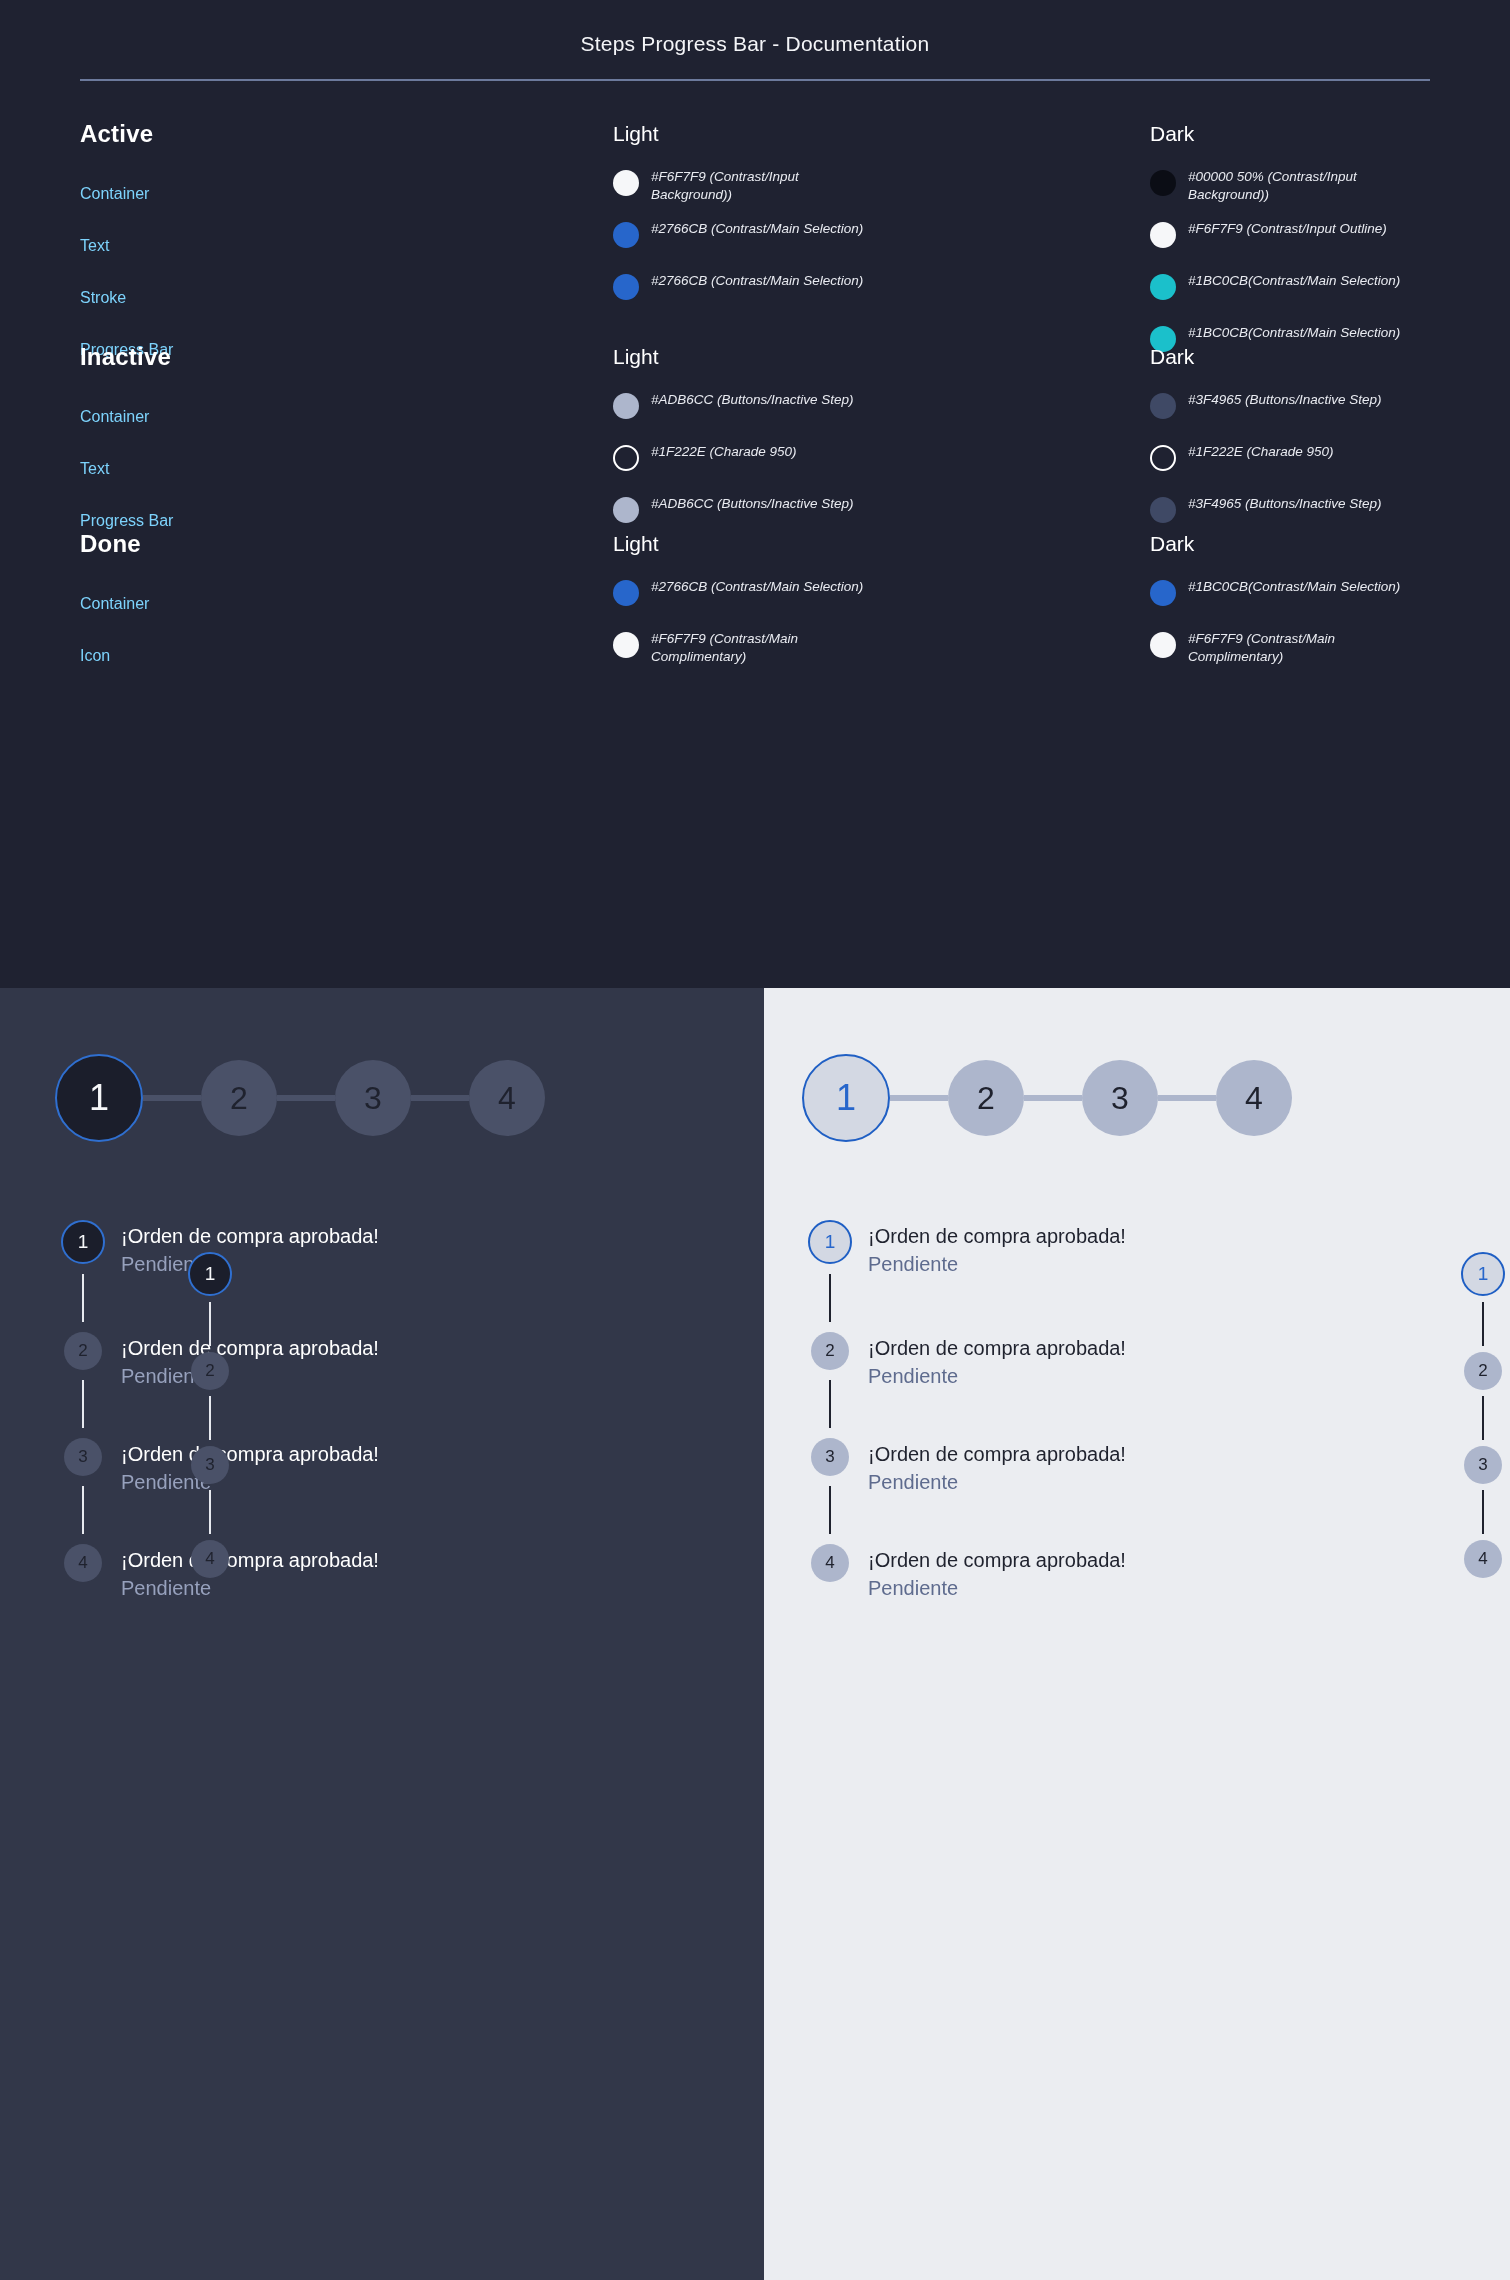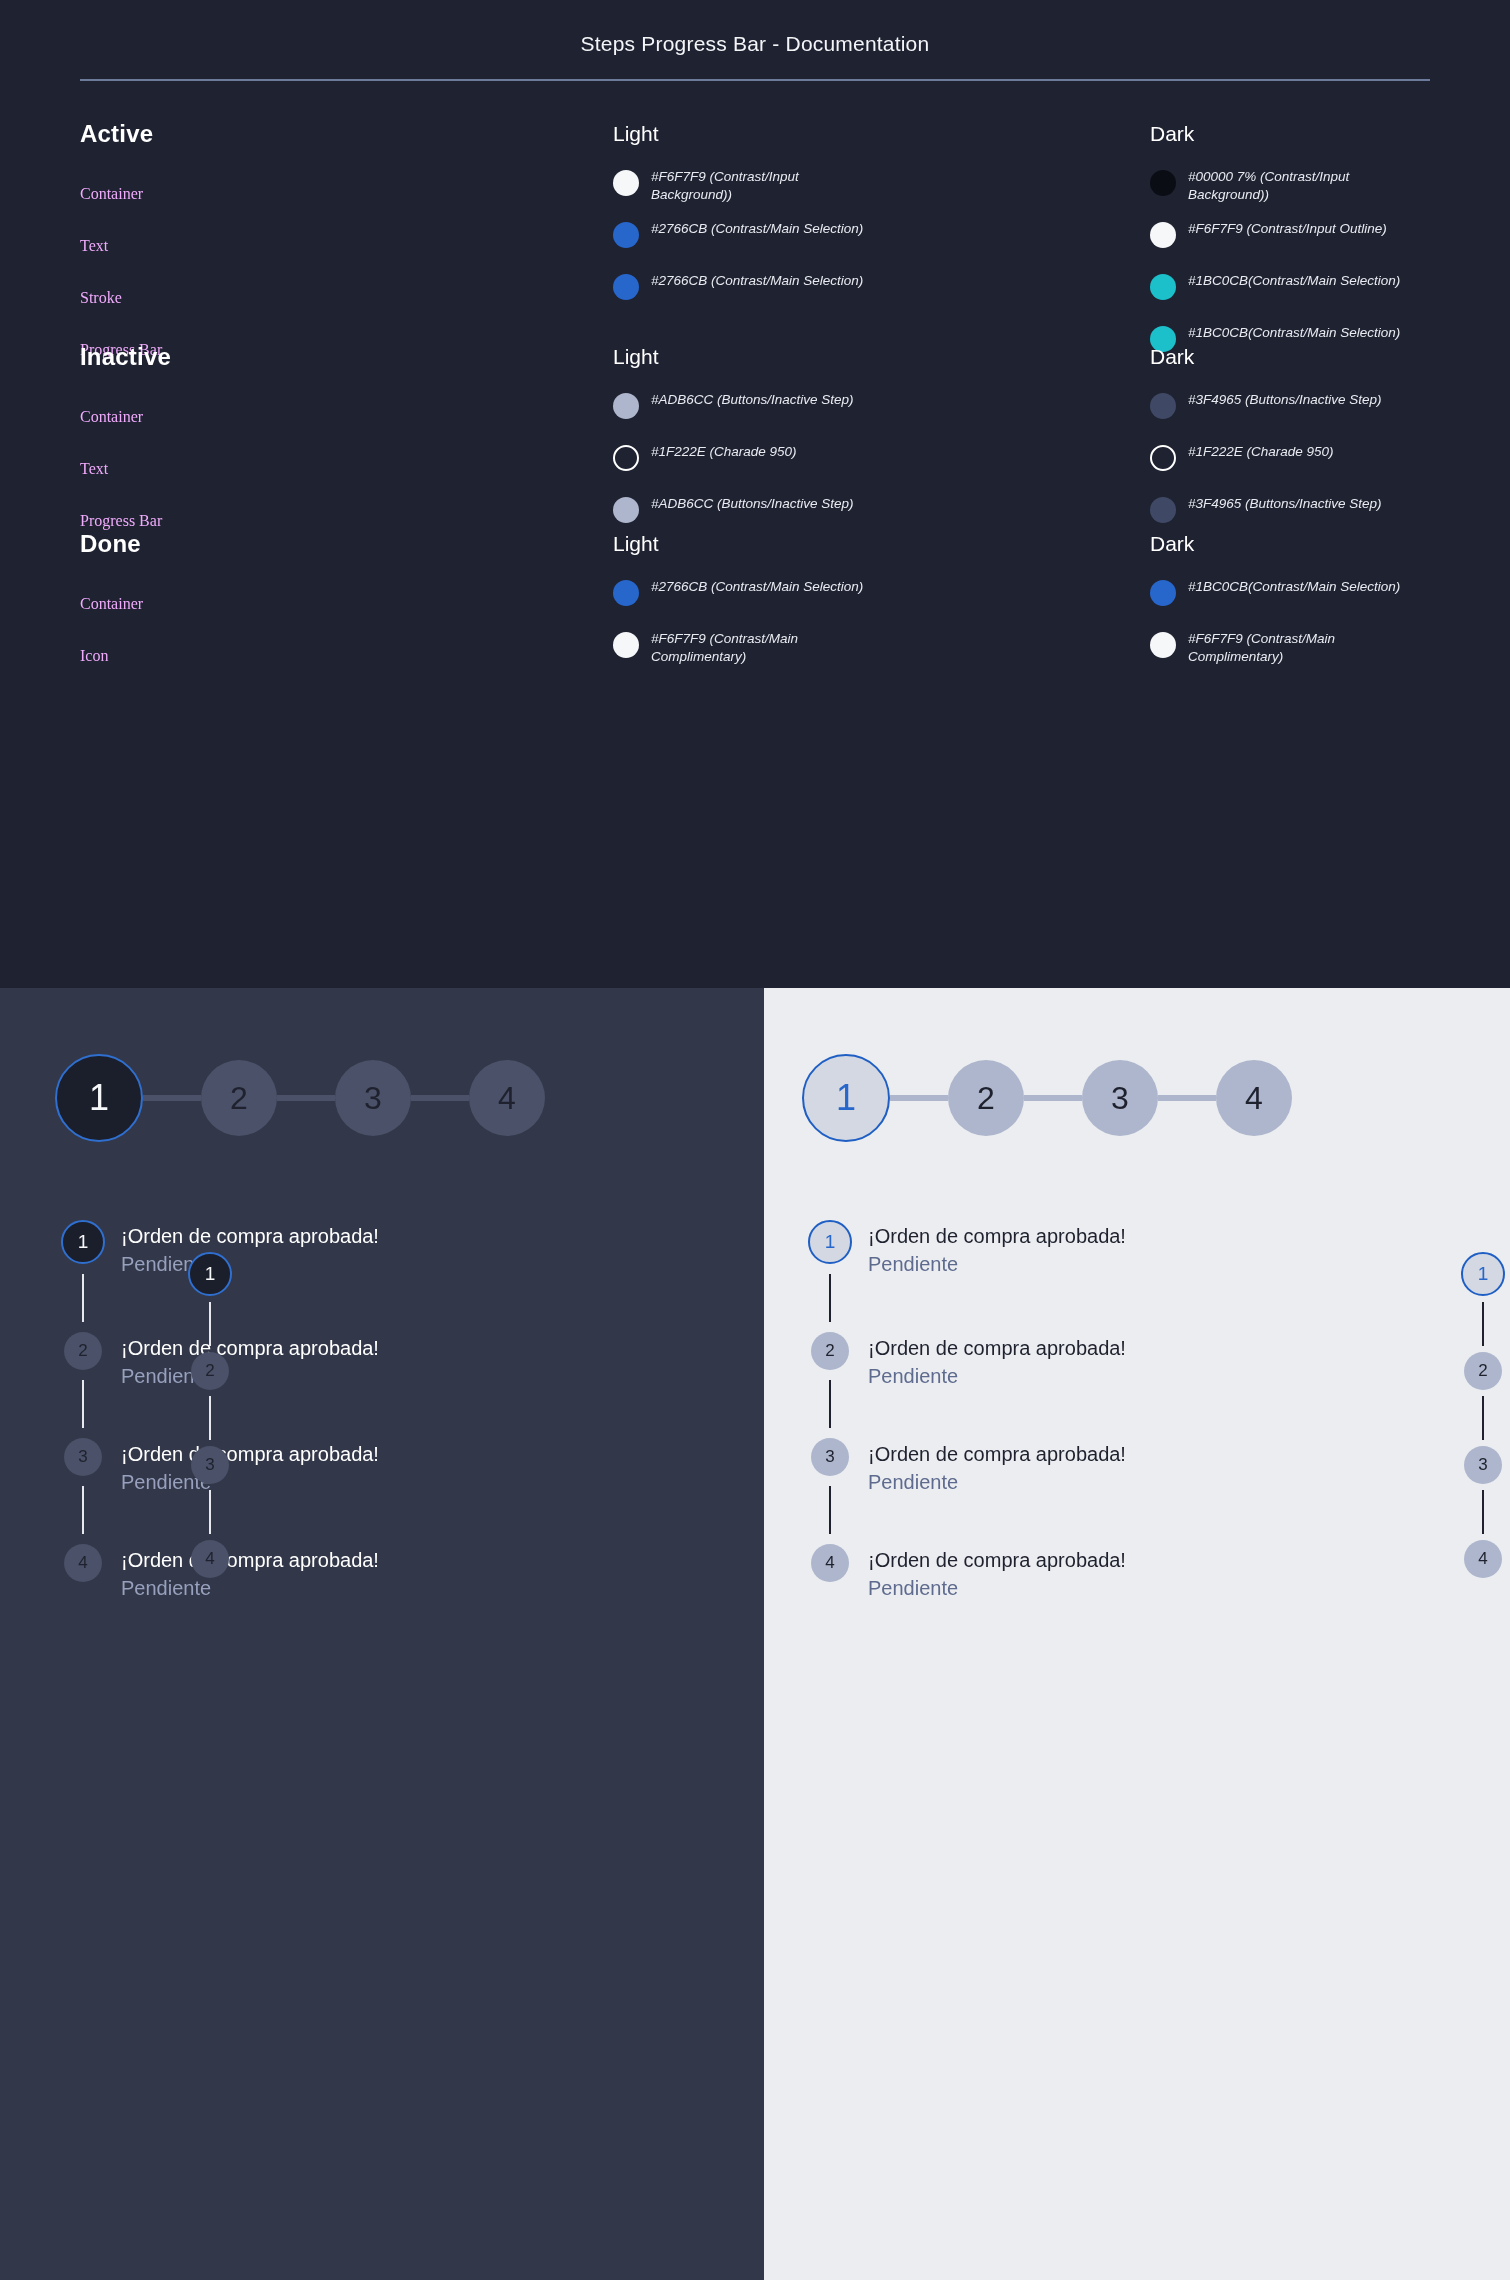--- a/index.html
+++ b/index.html
@@ -53,24 +53,23 @@
     font-size: 21px;
     font-weight: 400;
   }
   .col-head.light { left: 613px; }
   .col-head.dark  { left: 1150px; }
 
   .prop-list { position: absolute; left: 80px; top: 48px; }
   .prop-row {
     height: 52px;
     line-height: 52px;
-    color: #f0abfc;
+    color: #7dd3fc;
     font-size: 16px;
     font-weight: 400;
-    font-family: Liberation Serif, serif;
   }
 
   .swatch-col { position: absolute; top: 44px; width: 440px; font-style: italic; }
   .swatch-col.light { left: 613px; }
   .swatch-col.dark  { left: 1150px; }
   .swatch-row {
     display: flex;
     align-items: flex-start;
     height: 52px;
   }
@@ -211,21 +210,21 @@
               <div class="swatch-text">#2766CB (Contrast/Main Selection)</div>
             </div>
             <div class="swatch-row">
               <div class="swatch-dot" style="background: rgb(39, 102, 203);"></div>
               <div class="swatch-text">#2766CB (Contrast/Main Selection)</div>
             </div>
           </div>
           <div class="swatch-col dark">
             <div class="swatch-row">
               <div class="swatch-dot" style="background: rgb(11, 13, 21);"></div>
-              <div class="swatch-text">#00000 7% (Contrast/Input Background))</div>
+              <div class="swatch-text">#00000 50% (Contrast/Input Background))</div>
             </div>
             <div class="swatch-row">
               <div class="swatch-dot" style="background: rgb(246, 247, 249);"></div>
               <div class="swatch-text">#F6F7F9 (Contrast/Input Outline)</div>
             </div>
             <div class="swatch-row">
               <div class="swatch-dot" style="background: rgb(27, 192, 203);"></div>
               <div class="swatch-text">#1BC0CB(Contrast/Main Selection)</div>
             </div>
             <div class="swatch-row">

